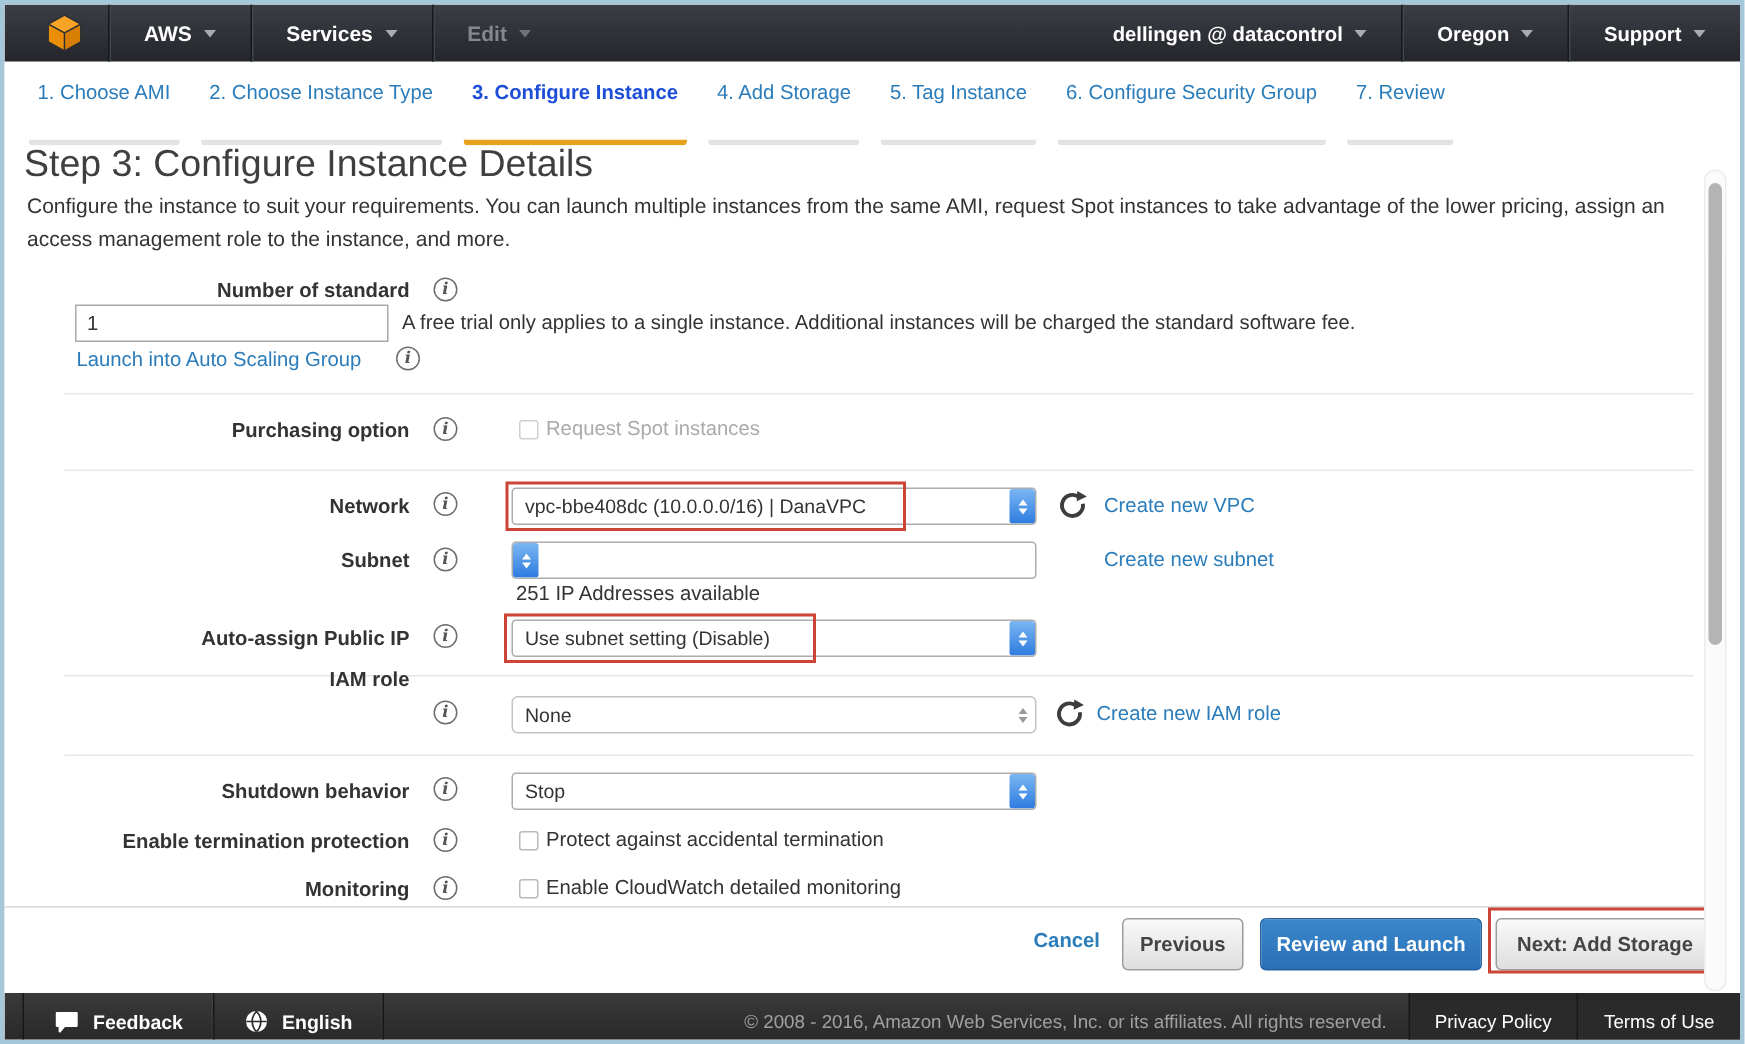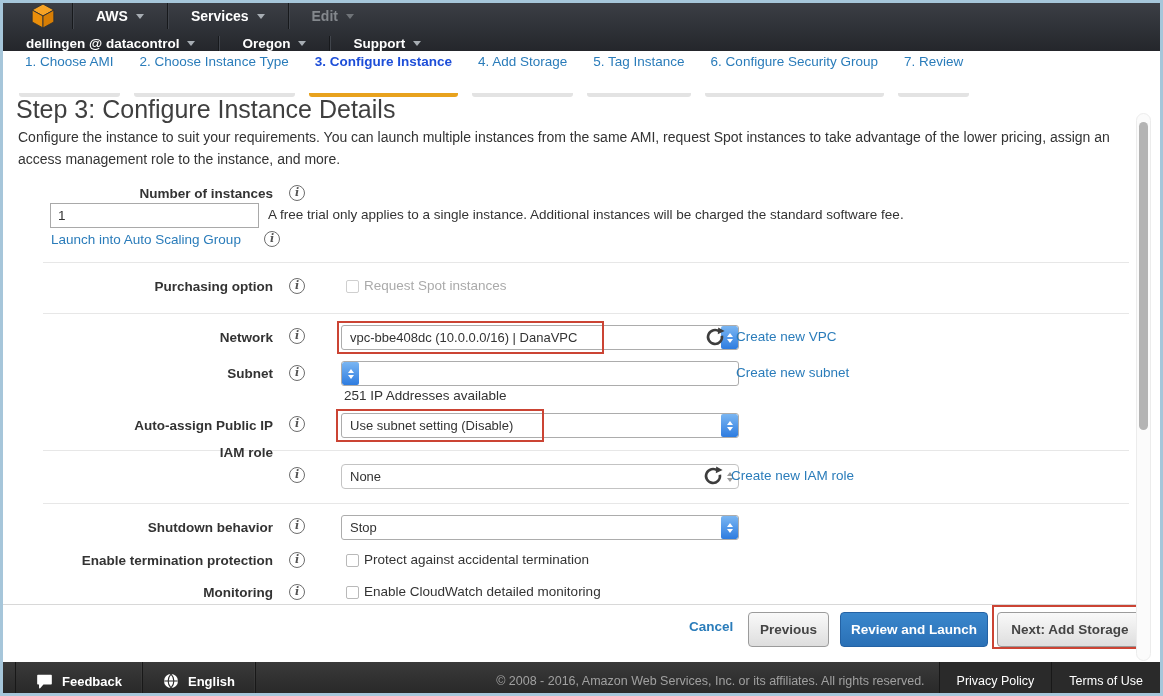--- a/index.html
+++ b/index.html
@@ -7,23 +7,23 @@
   body {
     width:1163px; height:696px;
     border:3px solid #a6c6da;
     background:#fff;
     font-family:"Liberation Sans", sans-serif;
     overflow:hidden;
   }
   .app { position:relative; width:1157px; height:690px; background:#fff; }
 
   
-  .topnav{position:absolute;top:0;left:0;right:0;height:48px;
+  .topnav{position:absolute;top:0;left:0;right:0;height:38px;
     background:linear-gradient(180deg,#3b3e45,#24262b);
-    display:flex;align-items:stretch;justify-content:space-between;flex-direction:column;}
+    display:flex;align-items:stretch;justify-content:space-between;}
   .nav-left,.nav-right{display:flex;align-items:stretch;}
   .cube-wrap{display:flex;align-items:center;padding:0 16px 0 27px;}
   .nav-sep{width:1px;background:#17191c;box-shadow:1px 0 0 #41454c;}
   .nav-item{display:flex;align-items:center;gap:8px;color:#fff;font-weight:bold;
     font-size:14px;padding:0 23px;text-decoration:none;cursor:pointer;}
   .nav-item.dim{color:#84888d;}
   .caret{width:0;height:0;border-left:4px solid transparent;border-right:4px solid transparent;
     border-top:5px solid #a7adb3;}
   .nav-item.dim .caret{border-top-color:#6f7378;}
   .nav-right .nav-item{font-size:13.5px;}
@@ -42,21 +42,21 @@
 
   
   .flabel{position:absolute;left:0;width:270px;text-align:right;font-size:13.5px;font-weight:bold;color:#333;}
   .info{position:absolute;width:16px;height:16px;border:1px solid #6d6d6d;border-radius:50%;
     color:#555;text-align:center;line-height:14px;font:italic bold 11px "DejaVu Serif",serif;cursor:pointer;background:#fff;}
   .info::before{content:"i";}
   .hint{position:absolute;font-size:13.5px;color:#333;}
   .link{position:absolute;font-size:13.5px;color:#2a7cba;text-decoration:none;cursor:pointer;}
   .hr{position:absolute;left:40px;width:1086px;height:1px;background:#e7e7e7;}
 
-  .select{position:absolute;left:338px;width:398px;height:25px;border:1px solid #acacac;border-radius:3px;
+  .select{position:absolute;left:338px;width:350px;height:25px;border:1px solid #acacac;border-radius:3px;
     background:#fff;display:flex;align-items:stretch;overflow:hidden;cursor:pointer;}
   .select .txt{flex:1;font-size:13px;color:#333;padding:4px 0 0 8px;white-space:nowrap;overflow:hidden;}
   .spinner{width:17px;flex:none;background:linear-gradient(180deg,#7ab6f2,#2e7ce0);border-radius:2px;
     display:flex;flex-direction:column;align-items:center;justify-content:center;gap:2px;}
   .spinner .up{width:0;height:0;border-left:3.5px solid transparent;border-right:3.5px solid transparent;border-bottom:4px solid #fff;}
   .spinner .dn{width:0;height:0;border-left:3.5px solid transparent;border-right:3.5px solid transparent;border-top:4px solid #fff;}
   .select.gray{border-color:#c3c3c3;border-radius:4px;}
   .select.gray .spinner{background:none;}
   .select.gray .spinner .up{border-bottom-color:#9a9a9a;}
   .select.gray .spinner .dn{border-top-color:#9a9a9a;}
@@ -150,21 +150,21 @@
     <a class="step active">3. Configure Instance</a>
     <a class="step">4. Add Storage</a>
     <a class="step">5. Tag Instance</a>
     <a class="step">6. Configure Security Group</a>
     <a class="step">7. Review</a>
   </nav>
 
   <h1 class="page-title">Step 3: Configure Instance Details</h1>
   <p class="page-desc">Configure the instance to suit your requirements. You can launch multiple instances from the same AMI, request Spot instances to take advantage of the lower pricing, assign an access management role to the instance, and more.</p>
 
-  <span class="flabel" style="top:183px">Number of instances</span>
+  <span class="flabel" style="top:183px">Number of standard</span>
   <span class="info" style="left:286px;top:182px"></span>
   <input class="txt-input" value="1" style="">
   <span class="hint" style="left:265px;top:204px">A free trial only applies to a single instance. Additional instances will be charged the standard software fee.</span>
   <a class="link" style="left:48px;top:229px">Launch into Auto Scaling Group</a>
   <span class="info" style="left:261px;top:228px"></span>
 
   <div class="hr" style="top:259px"></div>
 
   <span class="flabel" style="top:276px">Purchasing option</span>
   <span class="info" style="left:286px;top:275px"></span>

